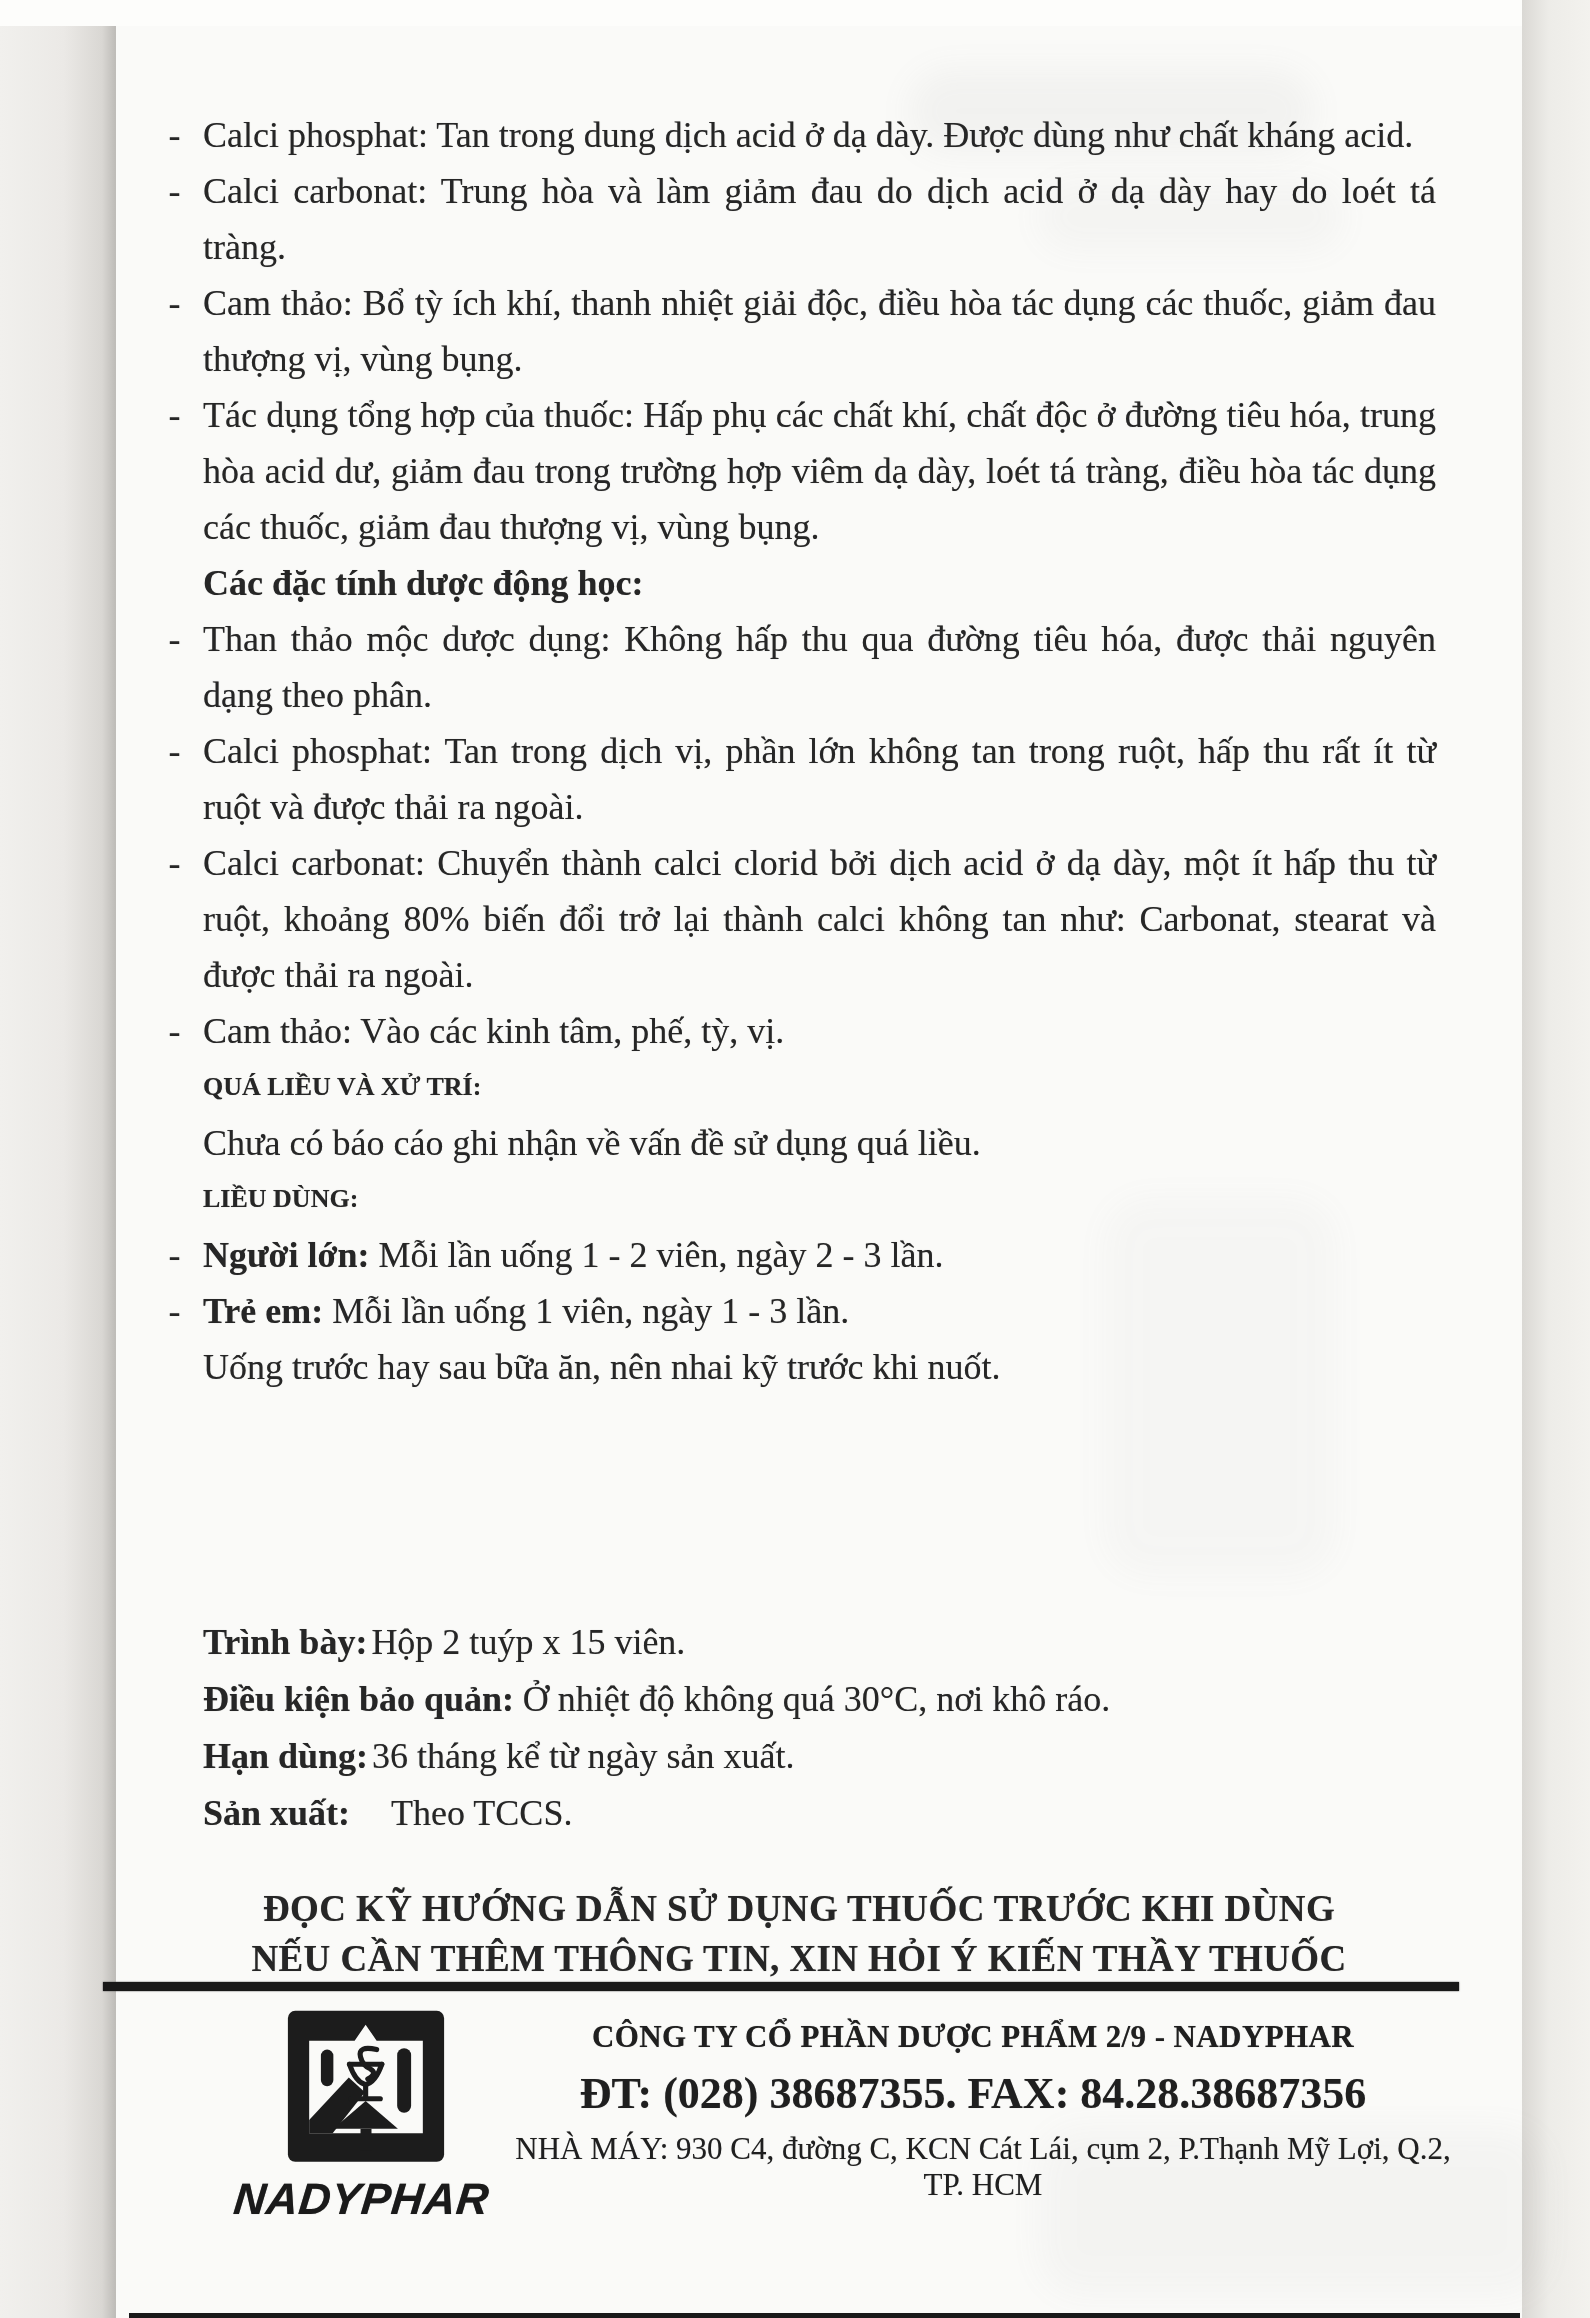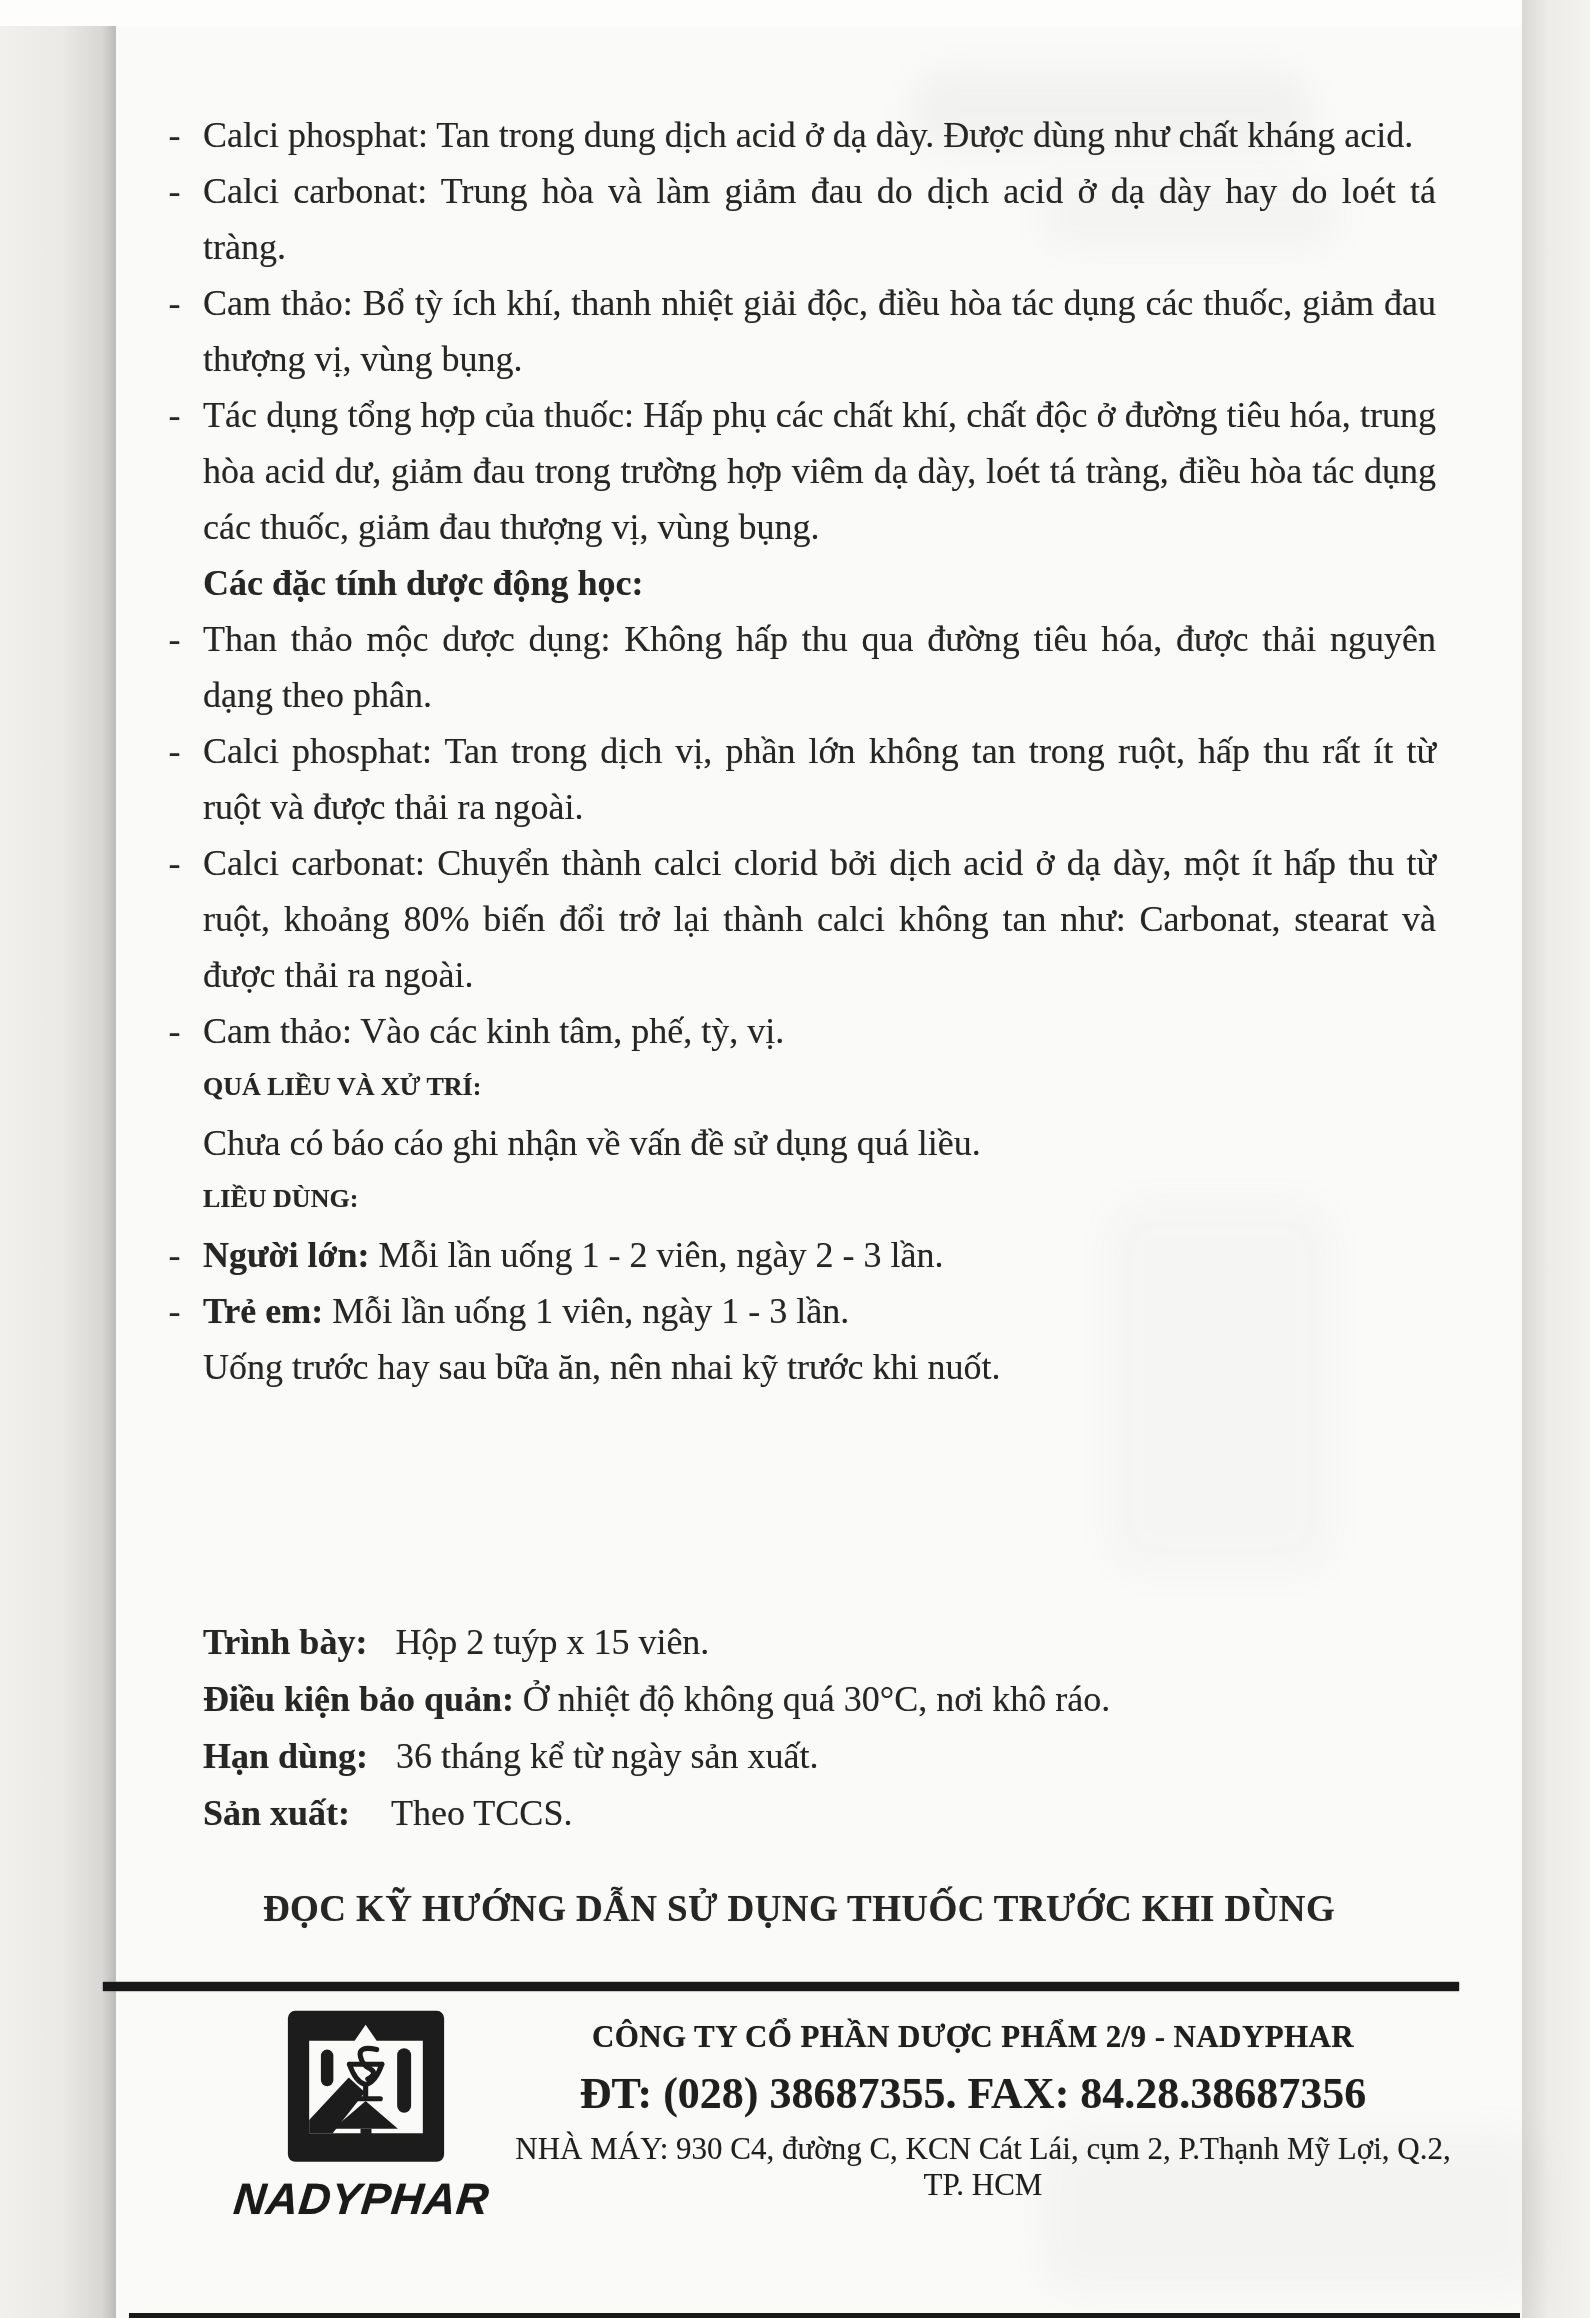--- a/index.html
+++ b/index.html
@@ -41,21 +41,21 @@
   .hd-big { font-weight:bold; font-size:26px; }
   .bold   { font-weight:bold; }
 
   
   .inforows {
     position:absolute; left:167px; top:1614px; width:1269px;
     font-size:36px; line-height:57px; text-shadow:0 0 0.7px rgba(30,30,30,.42);
   }
   .inforow { margin-left:36px; }
   .inforow .lbl { font-weight:bold; }
-  .inforow .val { margin-left:28px; }
+  .inforow .val { margin-left:4px; }
   .inforow.g-tight .val { margin-left:8.7px; }
   .inforow.g-wide  .val { margin-left:41px; }
 
   
   .warning {
     position:absolute; left:131px; top:1884px; width:1336px;
     text-align:center; font-weight:bold; font-size:37px; line-height:50px;
     letter-spacing:0.4px; text-shadow:0 0 0.7px rgba(20,20,20,.5);
   }
 
@@ -154,20 +154,21 @@
     <div class="inforow">
       <span class="lbl">Hạn dùng:</span><span class="val">36 tháng kể từ ngày sản xuất.</span>
     </div>
     <div class="inforow g-wide">
       <span class="lbl">Sản xuất:</span><span class="val">Theo TCCS.</span>
     </div>
   </div>
 
   <div class="warning">
     <div>ĐỌC KỸ HƯỚNG DẪN SỬ DỤNG THUỐC TRƯỚC KHI DÙNG</div>
+    <div>NẾU CẦN THÊM THÔNG TIN, XIN HỎI Ý KIẾN THẦY THUỐC</div>
   </div>
 
   <div class="rule"></div>
 
   <svg class="logo" viewBox="0 0 215 210" xmlns="http://www.w3.org/2000/svg" aria-hidden="true">
     <rect x="1" y="1" width="213" height="206" rx="10" fill="#1c1c1c"></rect>
     <path d="M30 42 L92 42 L107 20 L122 42 L185 42 L185 168 L30 168 Z" fill="#fafaf8"></path>
     <rect x="46" y="54" width="17" height="50" rx="8.5" fill="#1c1c1c"></rect>
     <rect x="150" y="52" width="19" height="88" rx="9.5" fill="#1c1c1c"></rect>
     <path d="M30 168 L30 150 L84 92 L106 112 L62 168 Z" fill="#1c1c1c"></path>

